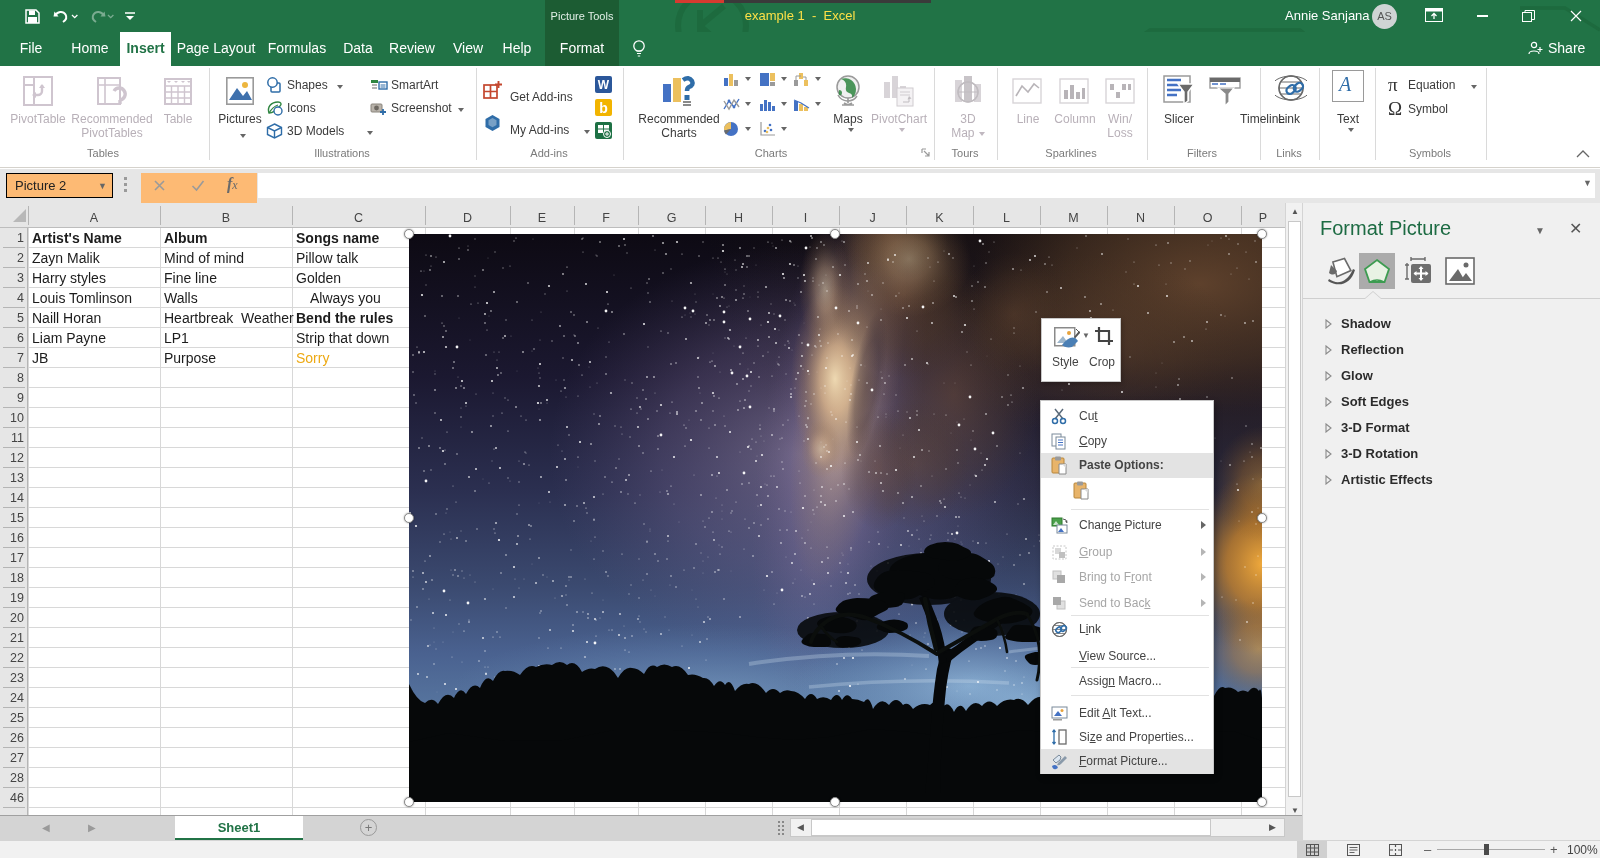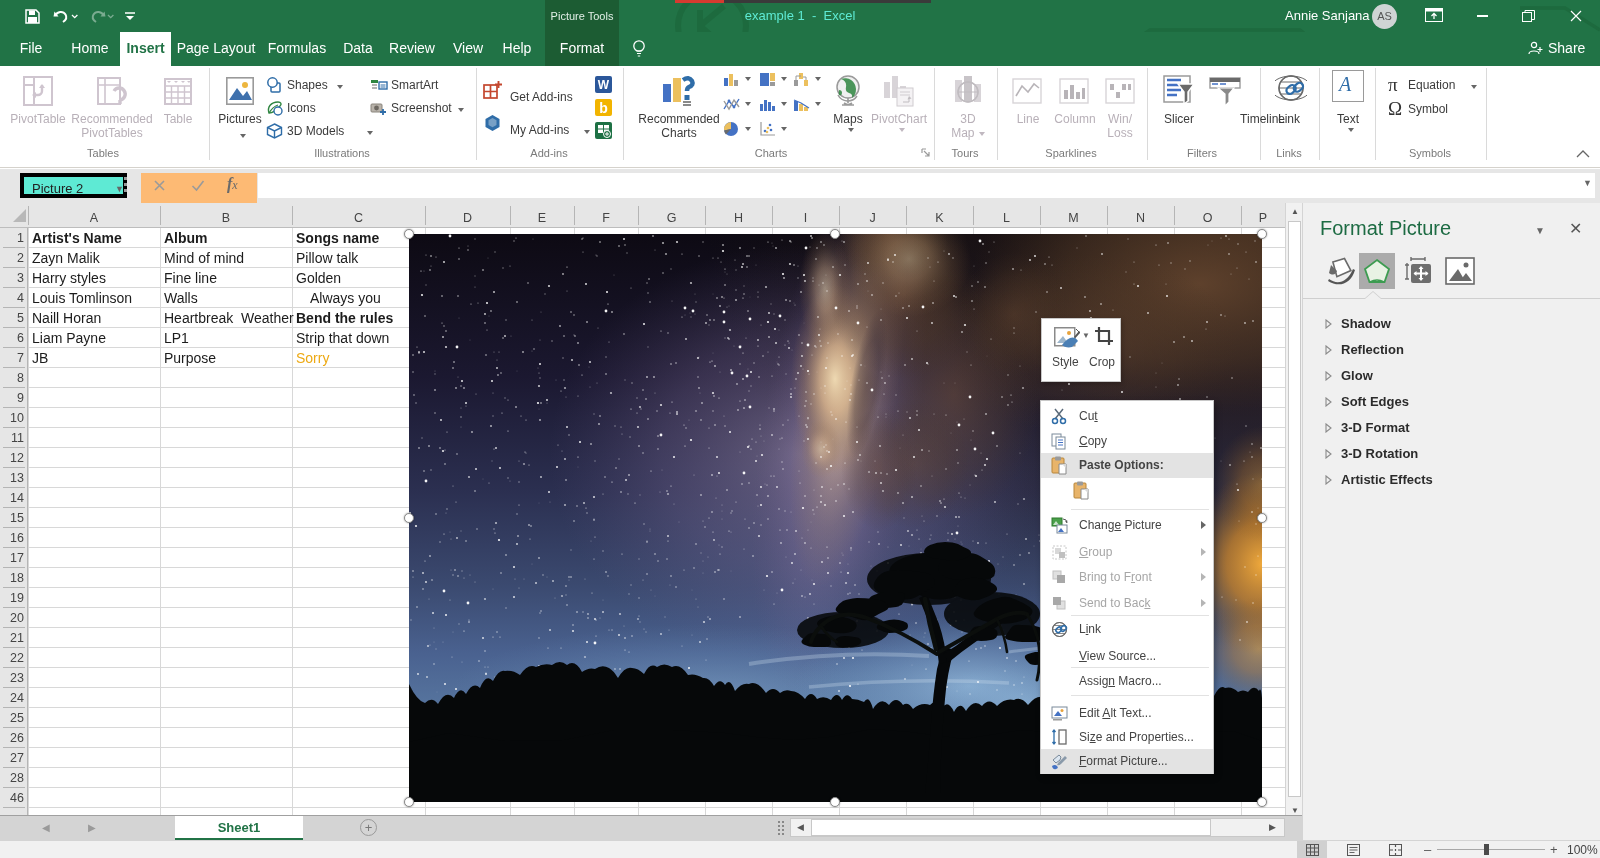--- a/index.html
+++ b/index.html
@@ -5,32 +5,32 @@
 html,body{width:1600px;height:858px;overflow:hidden;font-family:"Liberation Sans",sans-serif;background:#fff}
 #app{position:absolute;top:0;left:0;width:1600px;height:858px;overflow:hidden}
 .abs{position:absolute}
 
 #titlebar{position:absolute;top:0;left:0;width:1600px;height:32px;background:#217346;color:#fff}
 #tabsrow{position:absolute;top:32px;left:0;width:1600px;height:32px;background:#217346;color:#fff}
 .tab{position:absolute;top:0;height:32px;line-height:32px;font-size:14px;color:#fff;text-align:center}
 #tab-insert{background:#fff;color:#217346;}
 #pictools{position:absolute;top:0;left:545px;width:74px;height:32px;background:#1c5c33;font-size:11px;color:#e2efe7;text-align:center;line-height:32px}
 #fmt-tab{position:absolute;top:0;left:545px;width:74px;height:32px;background:#1c5c33;color:#fff;font-size:14px;text-align:center;line-height:32px}
-#ttl{position:absolute;top:0;left:600px;width:400px;height:32px;line-height:32px;text-align:center;font-size:13px;color:#5eead4}
+#ttl{position:absolute;top:0;left:600px;width:400px;height:32px;line-height:32px;text-align:center;font-size:13px;color:#fde047}
 
 #ribbon{position:absolute;top:64px;left:0;width:1600px;height:104px;background:#fff;border-bottom:1px solid #d5d2cc}
 .gsep{position:absolute;top:4px;width:1px;height:92px;background:#dadada}
 .glabel{position:absolute;top:83px;font-size:11px;color:#7a7a7a;text-align:center;width:120px}
 .rlabel{position:absolute;font-size:12px;color:#3b3b3b;white-space:nowrap}
 .rlabel.dis{color:#b8b0b8}
 .caret{display:inline-block;width:0;height:0;border-left:3.5px solid transparent;border-right:3.5px solid transparent;border-top:4px solid #666;vertical-align:middle;margin-left:3px}
 .caret.dis{border-top-color:#c0b8c0}
 
 #fbar{position:absolute;top:169px;left:0;width:1600px;height:34px;background:#e6e6e6}
-#namebox{position:absolute;top:4px;left:20px;width:107px;height:25px;background:#5eead4;border:4px solid #000000;font-size:13px;color:#222;line-height:24px;padding-left:8px}
+#namebox{position:absolute;top:4px;left:6px;width:107px;height:25px;background:#fdba74;border:1px solid #000000;font-size:13px;color:#222;line-height:24px;padding-left:8px}
 #fxfield{position:absolute;top:4px;left:258px;width:1337px;height:25px;background:#fff}
 #fxbtns{position:absolute;top:4px;left:141px;width:116px;height:34px;background:#fdba74}
 
 #grid{position:absolute;top:203px;left:0;width:1285px;height:612px;background:#fff}
 #colhead{position:absolute;top:0;left:0;width:1285px;height:25px;background:#e6e6e6;border-bottom:1px solid #bdbdbd}
 .colL{position:absolute;top:3px;height:24px;line-height:24px;font-size:12.5px;color:#444;text-align:center}
 .colB{position:absolute;top:3px;width:1px;height:19px;background:#b5b5b5}
 #rowhead{position:absolute;top:25px;left:0;width:28px;height:587px;background:#e6e6e6;border-right:1px solid #b5b5b5}
 .rowN{position:absolute;left:0;width:24px;height:20px;line-height:20px;font-size:12.5px;color:#444;text-align:right}
 .rowB{position:absolute;left:3px;height:1px;width:22px;background:#b5b5b5}

